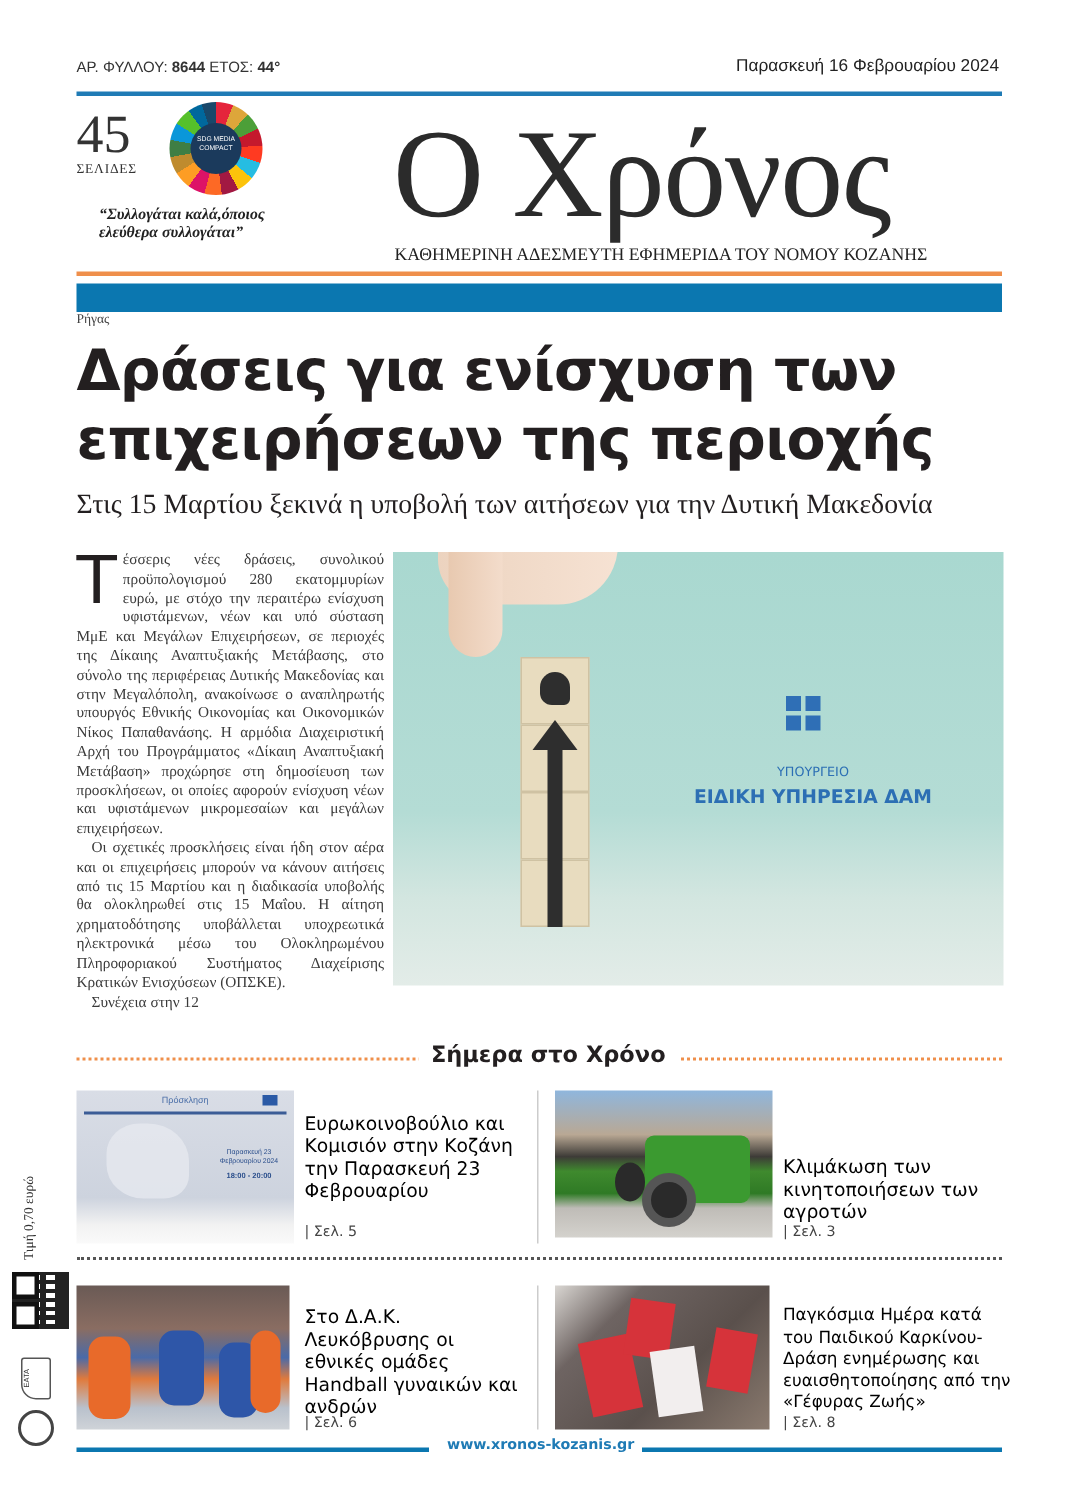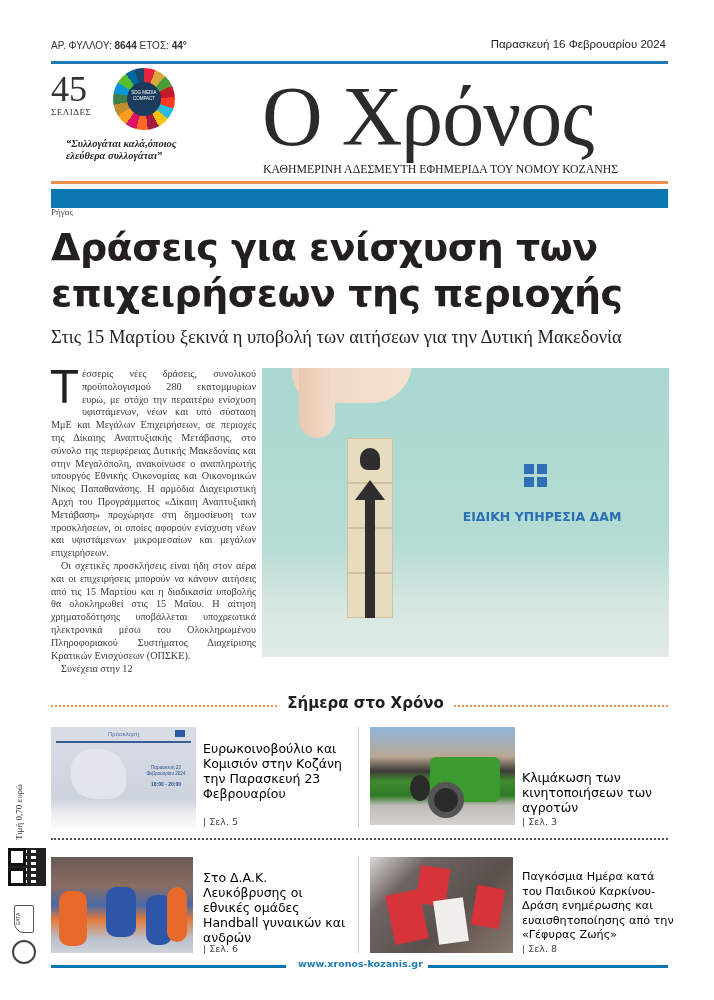--- a/index.html
+++ b/index.html
@@ -125,20 +125,21 @@
   <div class="head-icon"></div>
   <div class="arrow-head"></div>
   <div class="arrow-shaft"></div>
   <div class="emblem">
     <span style="left:1px;top:1px;"></span>
       <span style="left:14px;top:1px;"></span>
     <span style="left:1px;top:14px;"></span>
       <span style="left:14px;top:14px;"></span>
   </div>
   <div class="gov-text">
+    <div>ΥΠΟΥΡΓΕΙΟ</div>
     <div class="big">ΕΙΔΙΚΗ ΥΠΗΡΕΣΙΑ ΔΑΜ</div>
   </div>
 </div>
 
 <div class="abs section">
   <div class="dots" style="left:0;width:230px;"></div>
   <div class="dots" style="left:388px;width:229px;"></div>
   <div class="label"><span>Σήμερα στο Χρόνο</span></div>
 </div>
 

